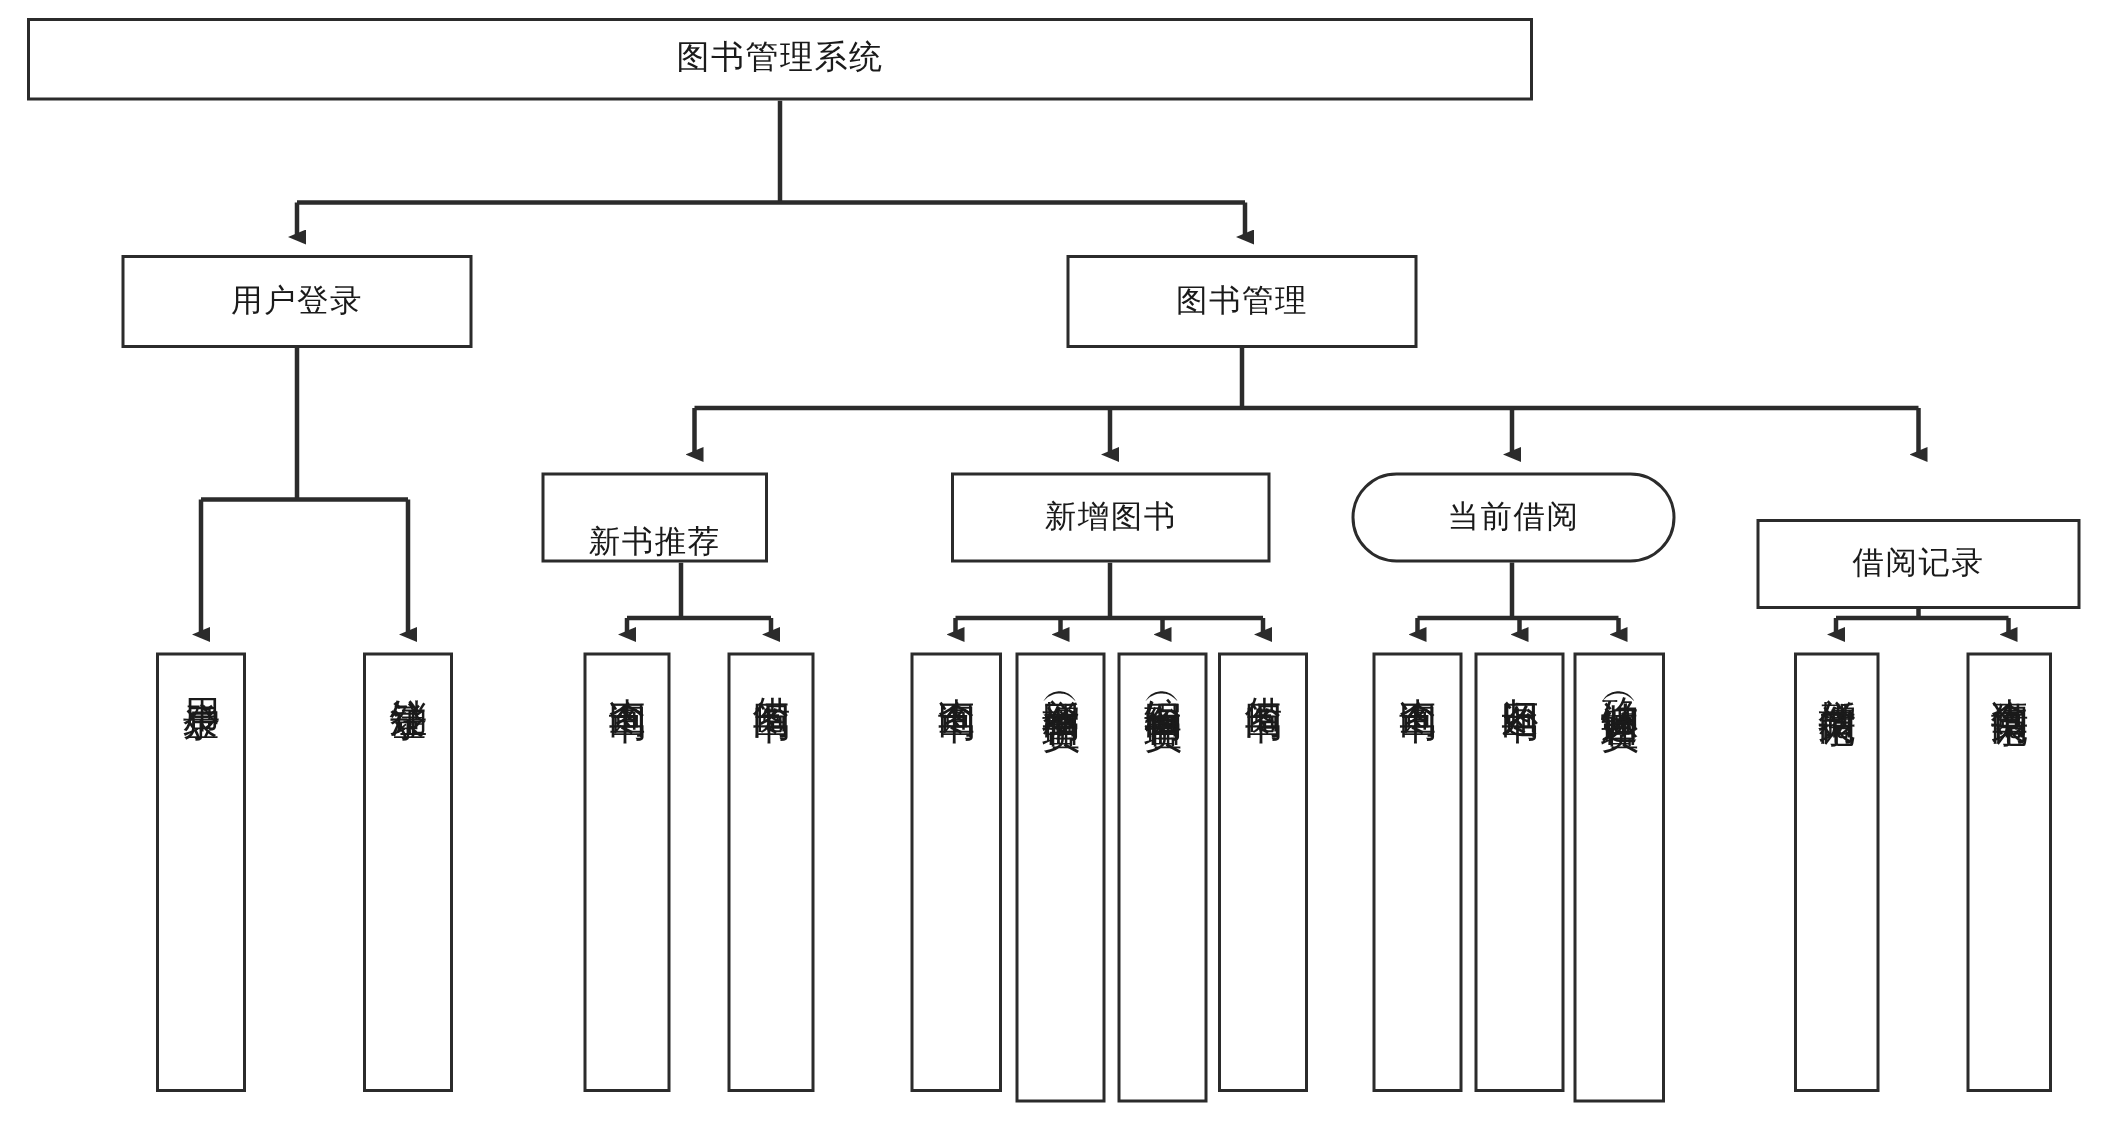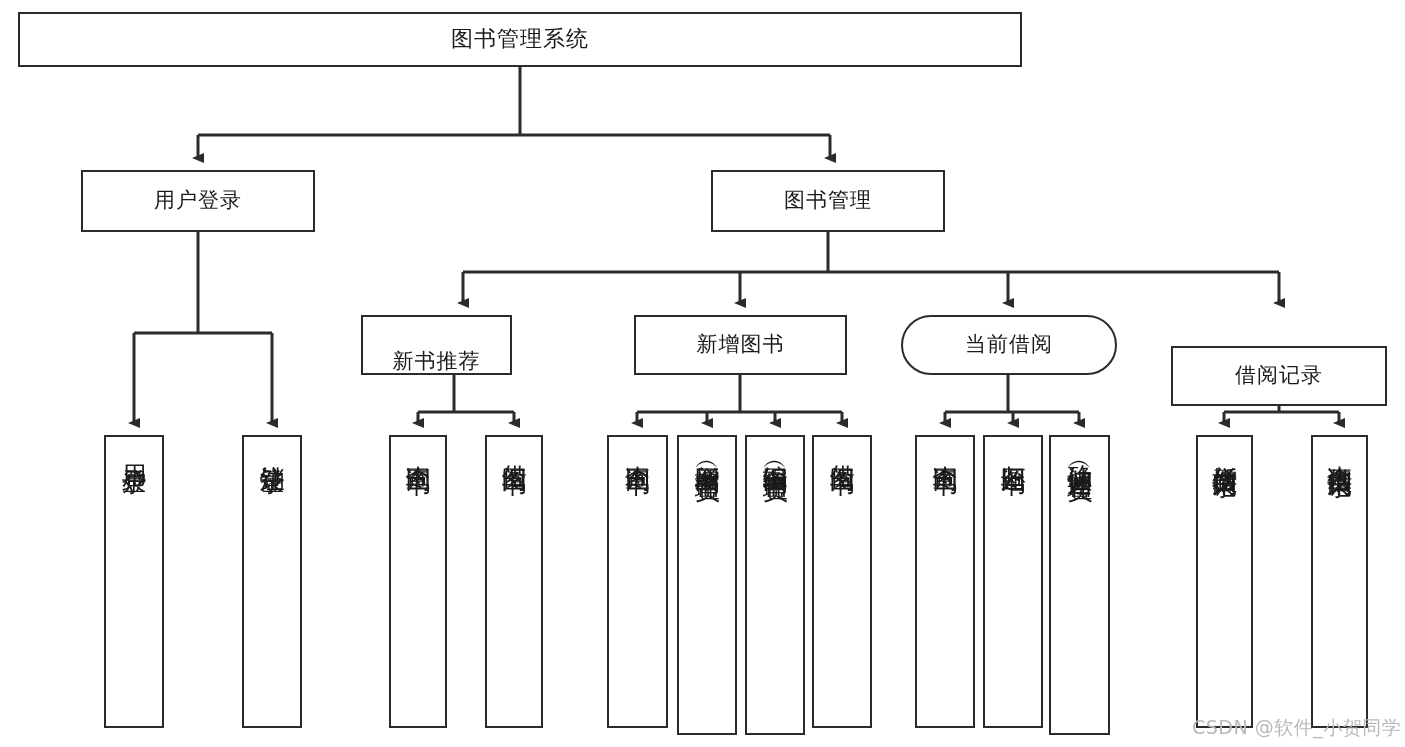--- a/index.html
+++ b/index.html
@@ -181,15 +181,14 @@
   <div class="node v" id="n-lf-10" style="left: 1049px; top: 435px; width: 61px; height: 300px;">
     <span class="label">确认归还（管理员）</span>
   </div>
   <div class="node v" id="n-lf-11" style="left: 1196px; top: 435px; width: 57px; height: 293px;">
     <span class="label">新增借阅记录</span>
   </div>
   <div class="node v" id="n-lf-12" style="left: 1311px; top: 435px; width: 57px; height: 293px;">
     <span class="label">查询借阅记录</span>
   </div>
 
-  <div class="watermark" id="watermark" style="left: 1192px; top: 715px; color: rgb(185, 185, 185);">CSDN @软件_小贺同学</div>
 
 </div>
 
 </body></html>

